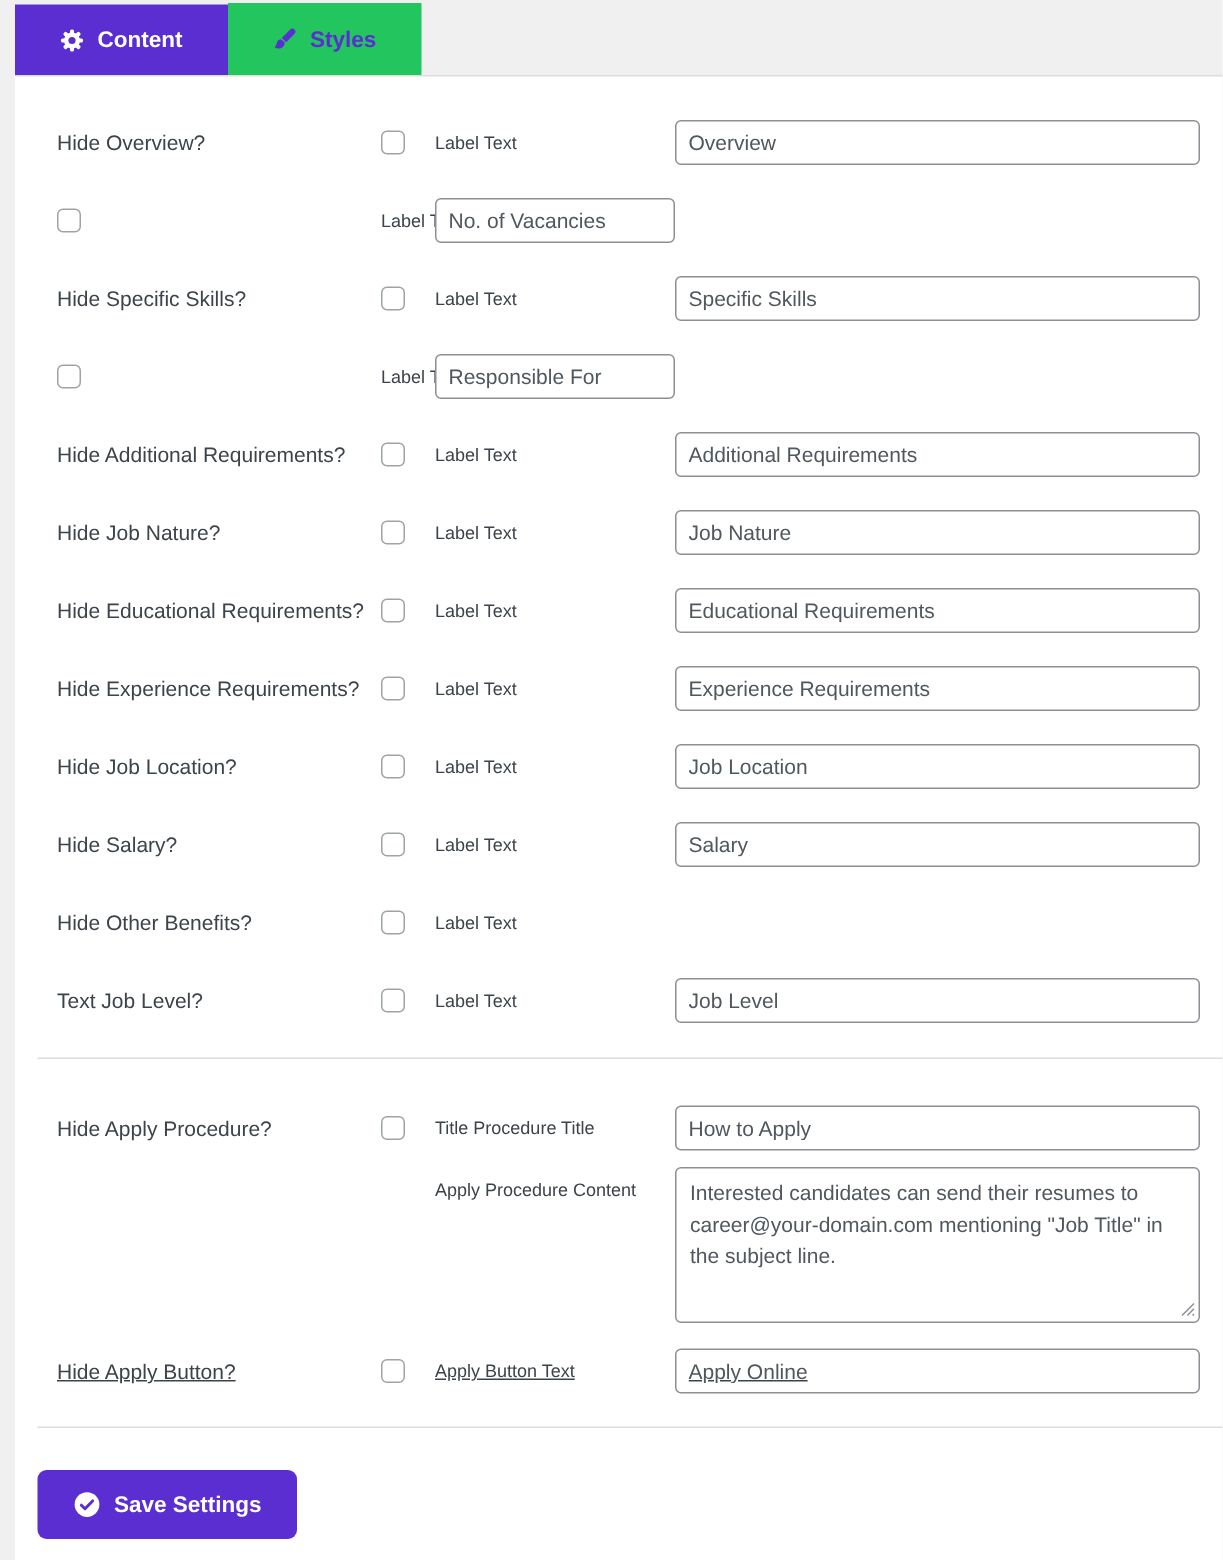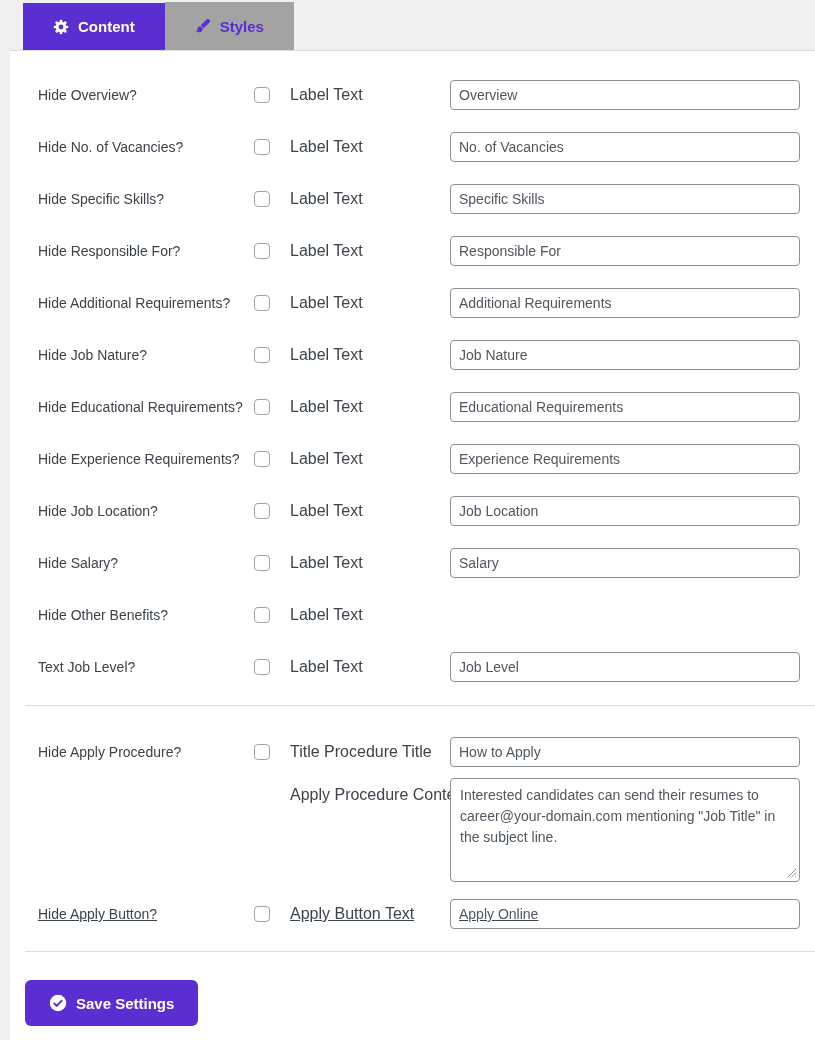--- a/index.html
+++ b/index.html
@@ -9,58 +9,58 @@
     background: #f0f0f1;
     font-family: "Liberation Sans", sans-serif;
     font-size: 14px;
     color: #3c434a;
     overflow: hidden;
     position: relative;
   }
 
   
   .tabbar {
-    position: absolute; top: 0; left: 23px; right: 0;
+    position: absolute; top: 0; left: 10px; right: 0;
     height: 50px;
     display: flex; align-items: flex-end;
     z-index: 2;
   }
   .tab {
     height: 47px;
     display: inline-flex; align-items: center; gap: 9px;
     padding: 0 30px;
     font-size: 15px; font-weight: bold;
     cursor: pointer;
     border: none;
     background: transparent;
     font-family: "Liberation Sans", sans-serif;
   }
   .tab.active { background: #5a2ed0; color: #ffffff; }
-  .tab.inactive { background: #a3a3a3; color: #5a2ed0; height: 48px; }
+  .tab.inactive { background: #22c55e; color: #5a2ed0; height: 48px; }
   .tab .ticon { display: inline-flex; }
 
   
   .panel {
     position: absolute; top: 50px; left: 10px; right: 0; bottom: 0;
     background: #ffffff;
     border-top: 1px solid #dcdcde;
     padding: 18px 15px 0 15px;
   }
   .section { padding-left: 13px; }
 
   .row {
     display: grid;
     grid-template-columns: 216px 36px 160px 1fr;
     align-items: center;
     height: 52px;
   }
   .row.top-align { align-items: start; height: auto; }
 
   .q-label { font-size: 14px; color: #3c434a; }
-  .mid-label { font-size: 16px; color: #3c434a; white-space: nowrap; }
+  .mid-label { font-size: 12px; color: #3c434a; white-space: nowrap; }
 
   input[type="checkbox"] {
     -webkit-appearance: none; appearance: none;
     width: 16px; height: 16px; margin: 0;
     border: 1px solid #9ea3a8; border-radius: 4px;
     background: #ffffff; cursor: pointer;
   }
 
   input[type="text"] {
     width: 100%; height: 30px;
@@ -142,35 +142,33 @@
 
   <div class="section" id="label-rows">
   <div class="row">
     <label class="q-label">Hide Overview?</label>
     <input type="checkbox" style="">
     <label class="mid-label">Label Text</label>
     <input type="text" value="Overview" style="">
   </div>
 
   <div class="row">
-    <label class="q-label">Hide No. of Vacancies?</label>
     <input type="checkbox" style="">
     <label class="mid-label">Label Text</label>
     <input type="text" value="No. of Vacancies" style="">
   </div>
 
   <div class="row">
     <label class="q-label">Hide Specific Skills?</label>
     <input type="checkbox" style="">
     <label class="mid-label">Label Text</label>
     <input type="text" value="Specific Skills" style="">
   </div>
 
   <div class="row">
-    <label class="q-label">Hide Responsible For?</label>
     <input type="checkbox" style="">
     <label class="mid-label">Label Text</label>
     <input type="text" value="Responsible For" style="">
   </div>
 
   <div class="row">
     <label class="q-label">Hide Additional Requirements?</label>
     <input type="checkbox" style="">
     <label class="mid-label">Label Text</label>
     <input type="text" value="Additional Requirements" style="">

